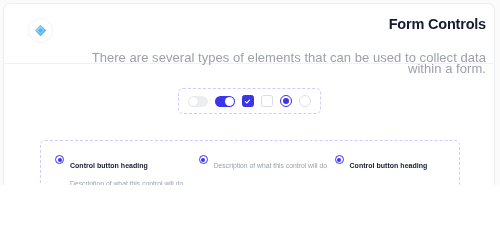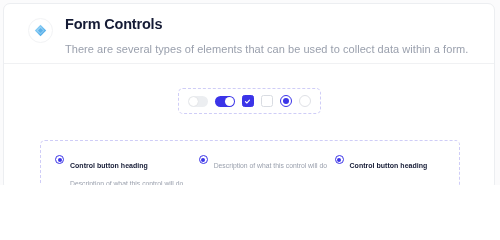--- a/index.html
+++ b/index.html
@@ -56,36 +56,37 @@
     display: flex;
     align-items: center;
     justify-content: center;
   }
 
   .header-text {
     position: absolute;
     left: 61px;
     top: 11px;
     right: 8px;
+    text-align: right;
   }
 
   .page-title {
     font-size: 14.5px;
     font-weight: bold;
     color: #151b35;
     letter-spacing: -0.2px;
     line-height: 18px;
     margin: 0;
   }
 
   .page-subtitle {
-    font-size: 11px;
+    font-size: 13px;
     color: #9aa0ad;
     line-height: 11px;
-    margin: 11px 0 0 0;
+    margin: 19px 0 0 0;
     letter-spacing: 0.05px;
   }
 
   
   .controls-strip-wrap {
     position: absolute;
     left: 0;
     right: 0;
     top: 84px;
     display: flex;

